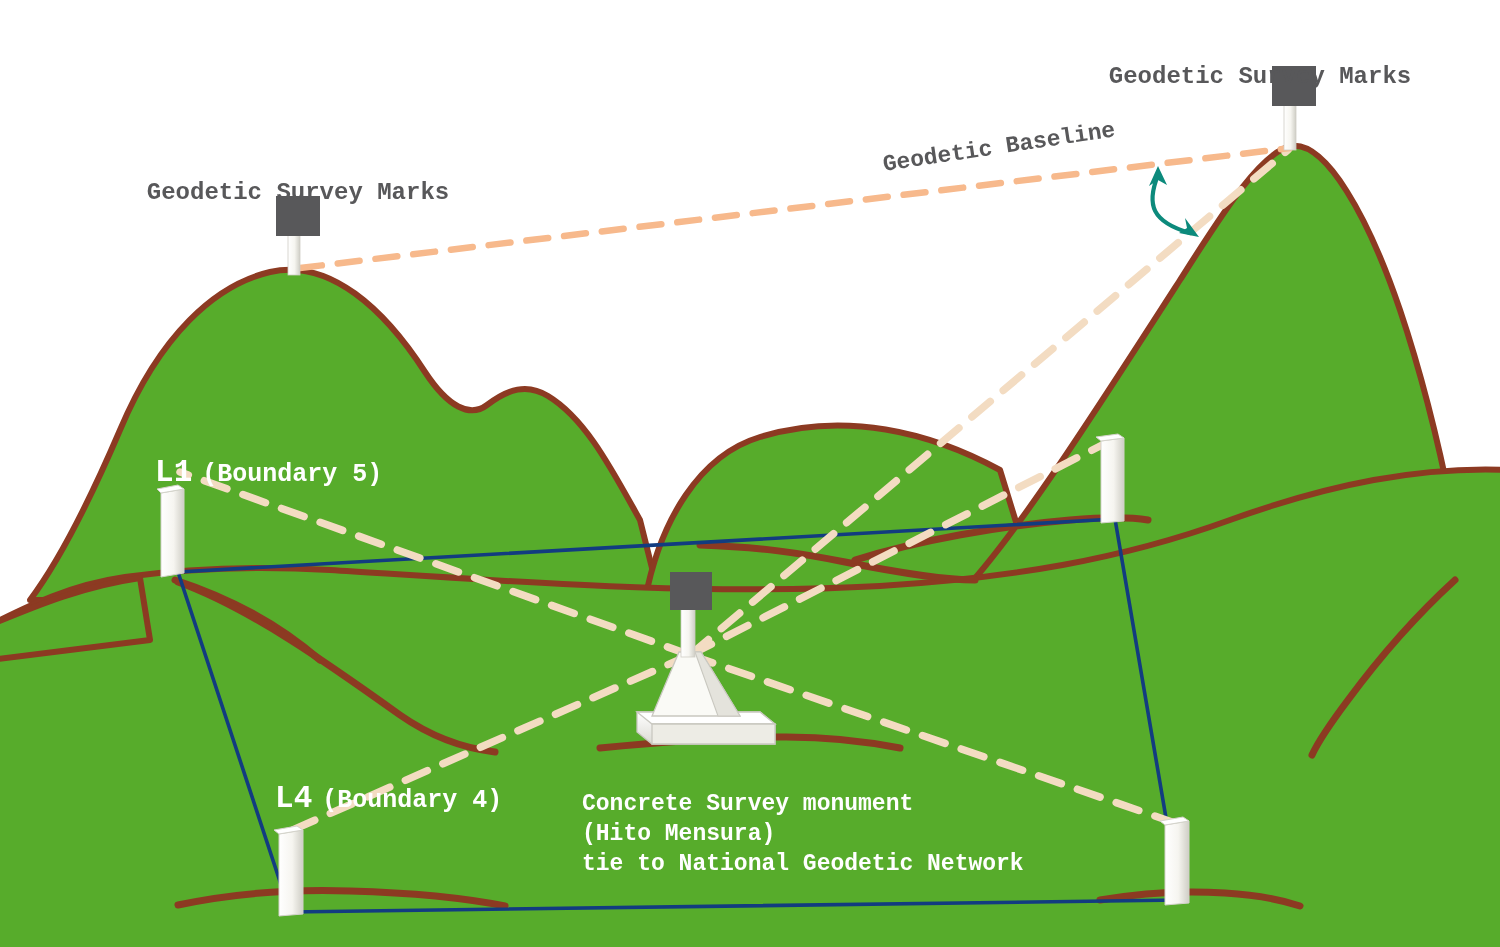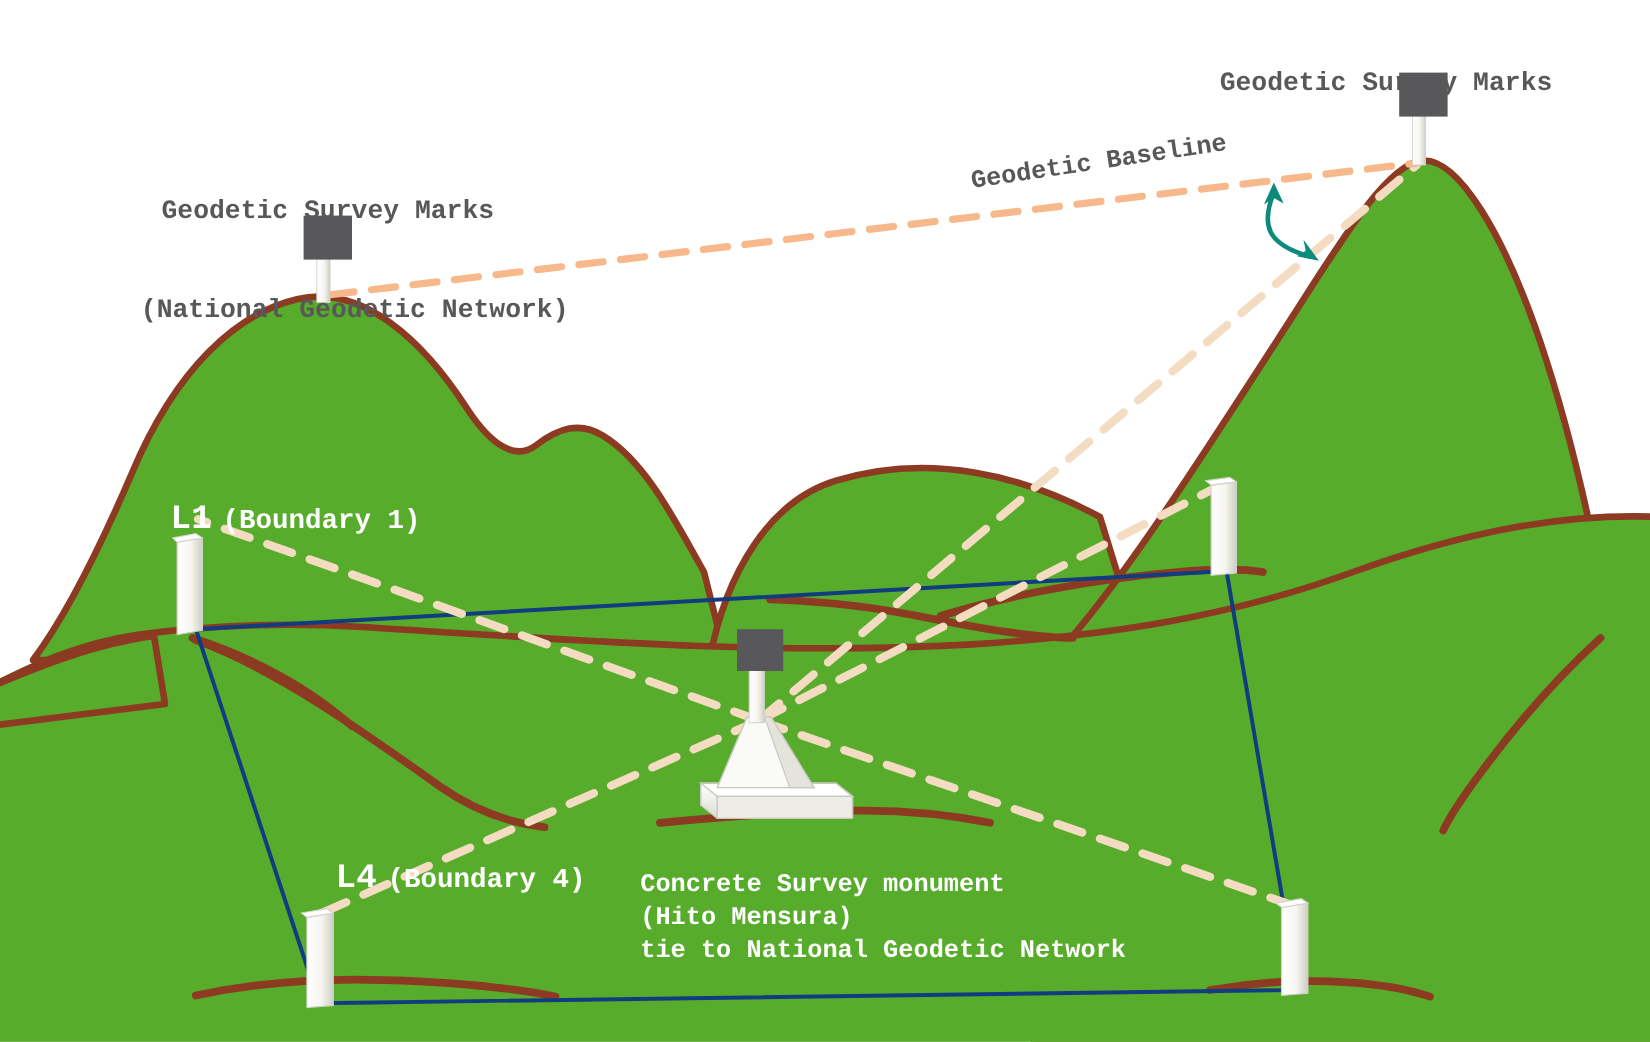--- a/index.html
+++ b/index.html
@@ -185,32 +185,31 @@
     </g>
 
   </svg>
 
   <div class="lbl sky-title" style="left:1040px; top:2px; width:440px;">
     <div>Geodetic Survey Marks</div>
   </div>
 
   <div class="lbl sky-title" style="left:128px; top:118px; width:340px;">
     <div>Geodetic Survey Marks</div>
-    <div>(National Geodetic Network)</div>
   </div>
 
   <div class="lbl baseline-cap" style="left:883px; top:152px;">Geodetic Baseline</div>
 
   <div class="lbl boundary-lbl" style="left:155px; top:455px;">
-    <span class="code">L1</span><span> </span><span class="paren">(Boundary 1)</span>
-  </div>
-
-
-
-  <div class="lbl boundary-lbl" style="left:275px; top:781px;margin-left:30px;">
+    <span class="code">L1</span><span> </span><span class="paren">(Boundary 5)</span>
+  </div>
+
+
+
+  <div class="lbl boundary-lbl" style="left:275px; top:781px;">
     <span class="code">L4</span><span> </span><span class="paren">(Boundary 4)</span>
   </div>
 
   <div class="lbl monument-cap" style="left:582px; top:769px;">Concrete Survey monument
 (Hito Mensura)
 tie to National Geodetic Network</div>
 
 </div>
 
 </body></html>

